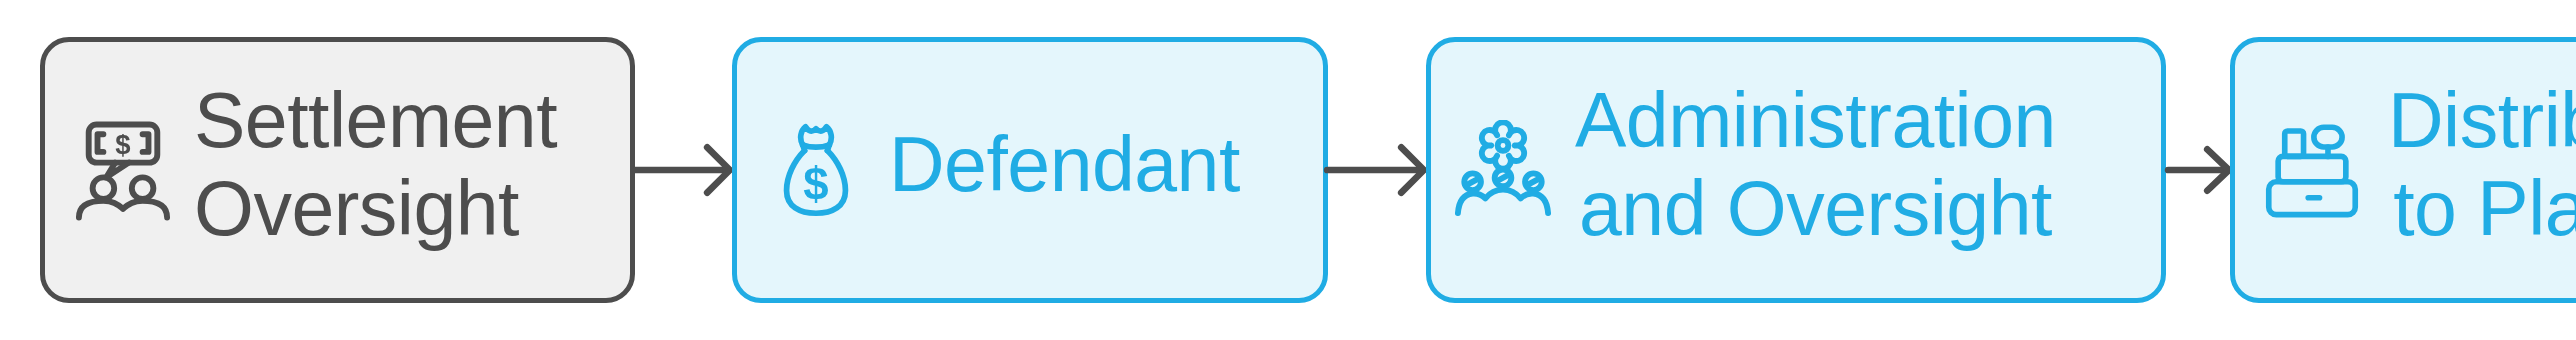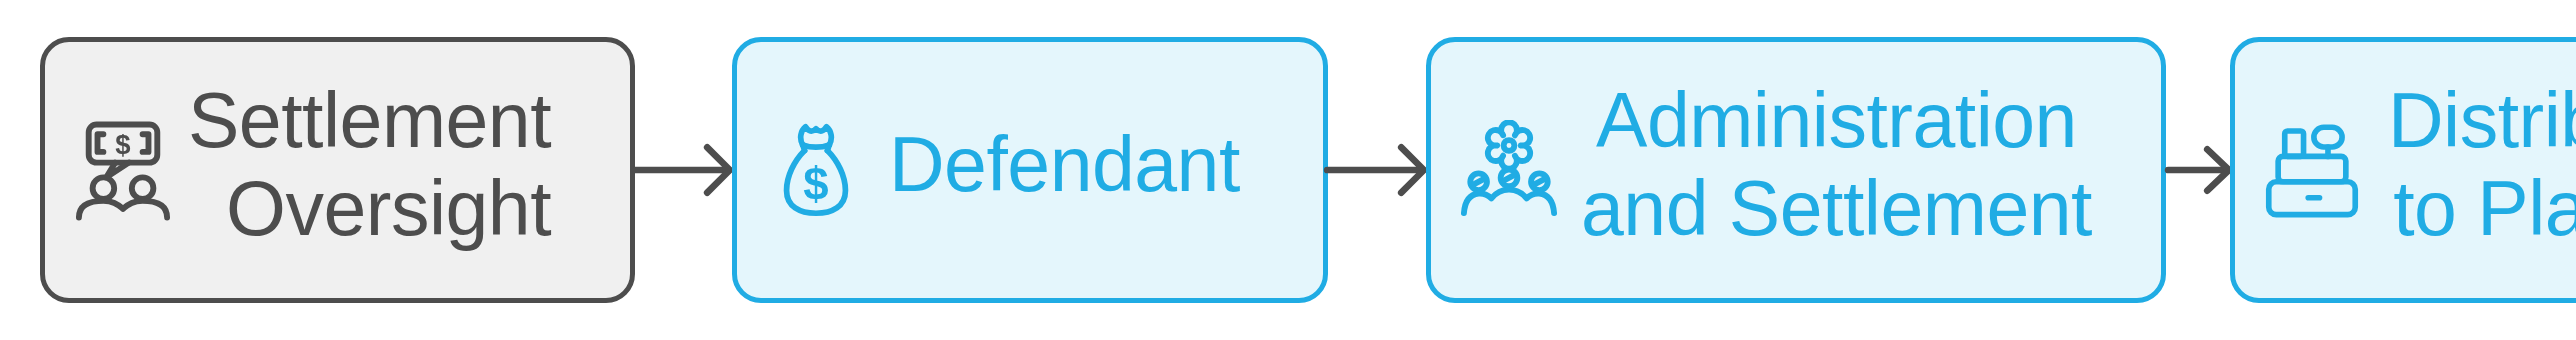--- a/index.html
+++ b/index.html
@@ -95,21 +95,21 @@
       <rect x="30" y="6" width="140" height="78" rx="16"></rect>
       <path d="M84 84 L66 114 L112 84"></path>
       <path d="M60 26 H48 V62 H60" stroke-width="10"></path>
       <path d="M140 26 H152 V62 H140" stroke-width="10"></path>
       <text x="100" y="66" font-size="56">$</text>
       <circle cx="60" cy="136" r="22"></circle>
       <circle cx="140" cy="136" r="22"></circle>
       <path d="M10 196 C10 172 28 162 60 162 C78 162 88 168 100 178"></path>
       <path d="M190 196 C190 172 172 162 140 162 C122 162 112 168 100 178"></path>
     </svg>
-    <div class="label" style="margin-left:16px;text-align:right;">
+    <div class="label" style="margin-left:22px;">
       <span class="line">Settlement</span>
       <span class="line">Oversight</span>
     </div>
   </div>
 
   <svg class="arrow" style="left:632px;" width="103" height="62" viewBox="0 0 200 120">
     <path d="M6 60 H188"></path>
     <path d="M146 16 L190 60 L146 104"></path>
   </svg>
 
@@ -124,35 +124,35 @@
     <div class="label" style="margin-left:35px;">
       <span class="line">Defendant</span>
     </div>
   </div>
 
   <svg class="arrow" style="left:1322px;" width="106" height="62" viewBox="0 0 206 120">
     <path d="M10 60 H196"></path>
     <path d="M154 16 L198 60 L154 104"></path>
   </svg>
 
-  <div class="step step-blue" style="left:1426px; width:740px; padding-left:29px;">
+  <div class="step step-blue" style="left:1426px; width:740px; padding-left:23px;">
     <svg class="icon icon-stroke-blue" width="98" height="100" viewBox="0 0 200 200">
       <path d="M88 29.2 A16 16 0 1 1 112 29.2 A16 16 0 1 1 124 50 A16 16 0 1 1 112 70.8 A16 16 0 1 1 88 70.8 A16 16 0 1 1 76 50 A16 16 0 1 1 88 29.2 Z"></path>
       <circle cx="100" cy="50" r="11"></circle>
       <circle cx="38" cy="124" r="17"></circle>
       <circle cx="100" cy="116" r="17"></circle>
       <circle cx="162" cy="124" r="17"></circle>
       <path d="M27 130 L49 118" stroke-width="10"></path>
       <path d="M89 122 L111 110" stroke-width="10"></path>
       <path d="M151 130 L173 118" stroke-width="10"></path>
       <path d="M8 188 C10 162 20 150 38 148 C50 147 58 152 64 158 C72 148 84 140 100 140 C116 140 128 148 136 158 C142 152 150 147 162 148 C180 150 190 162 192 188"></path>
     </svg>
     <div class="label" style="margin-left:23px;">
       <span class="line">Administration</span>
-      <span class="line">and Settlement</span>
+      <span class="line">and Oversight</span>
     </div>
   </div>
 
   <svg class="arrow" style="left:2164px;" width="68" height="62" viewBox="0 0 132 120">
     <path d="M8 60 H122"></path>
     <path d="M84 20 L126 60 L84 100"></path>
   </svg>
 
   <div class="step step-blue" style="left:2230px; width:635px; padding-left:30px;">
     <svg class="icon icon-stroke-blue" width="94" height="95" viewBox="0 0 200 200">

